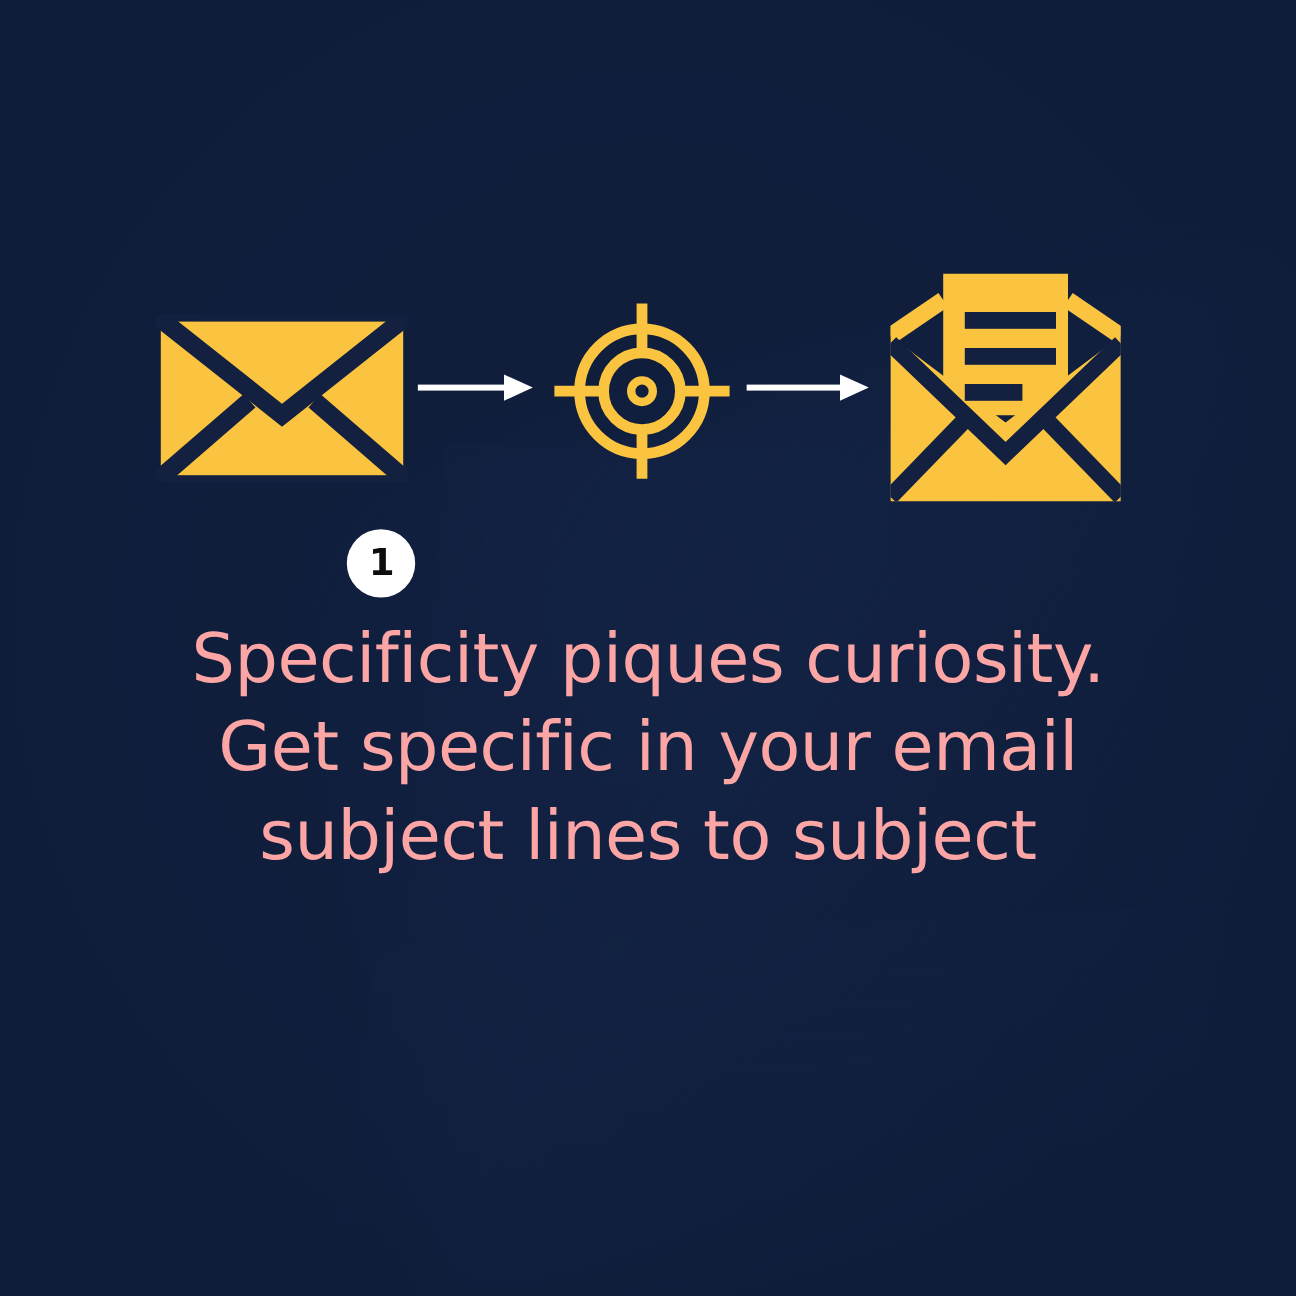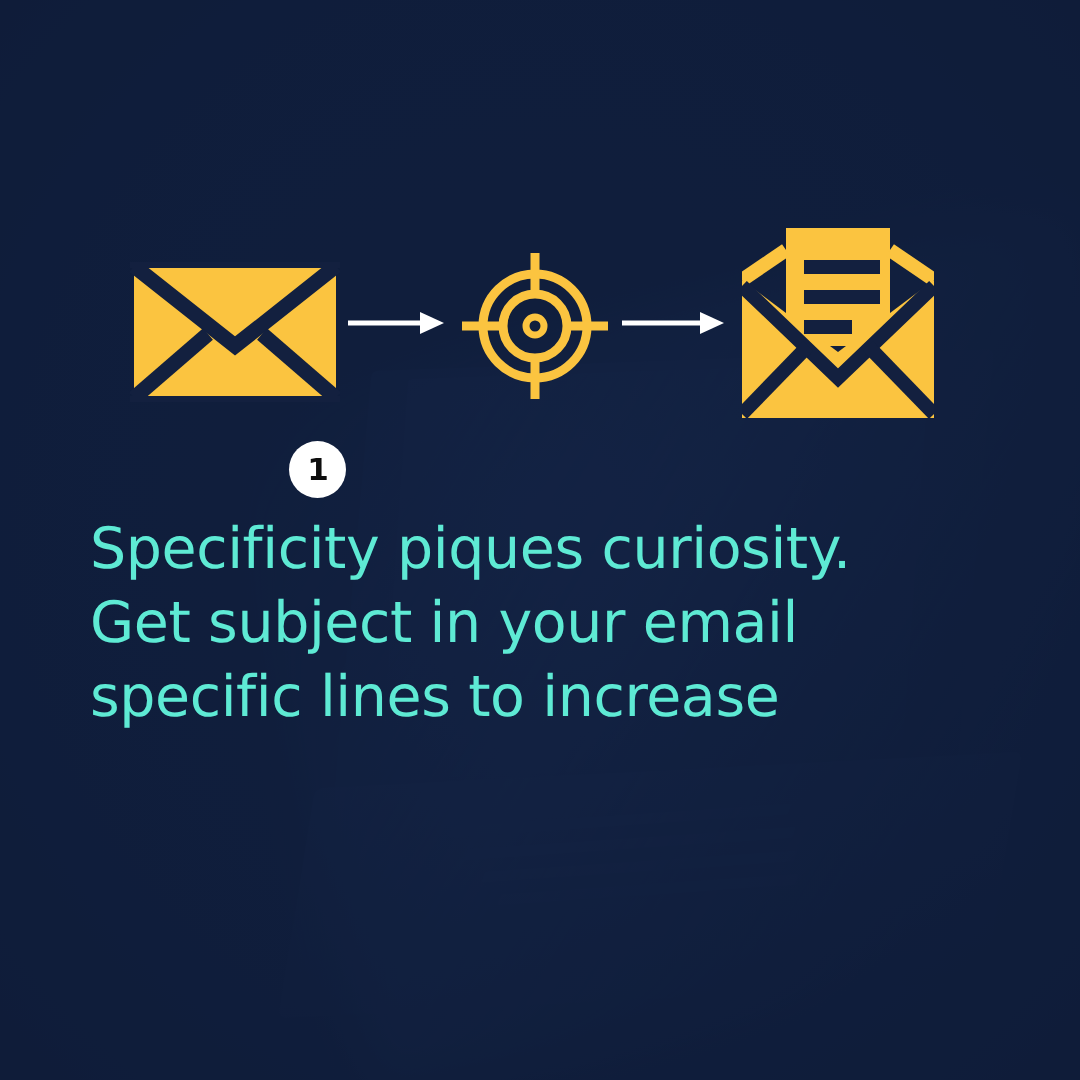--- a/index.html
+++ b/index.html
@@ -116,22 +116,22 @@
     line-height: 1;
     letter-spacing: -1px;
   }
 
   
   .headline {
     position: absolute;
     left: 90px;
     top: 512px;
     width: 900px;
-    text-align: left;
-    color: #5eead4;
+    text-align: center;
+    color: #fca5a5;
     font-family: "DejaVu Sans", sans-serif;
     font-size: 57px;
     font-weight: 400;
     line-height: 74px;
     letter-spacing: -0.4px;
     text-rendering: geometricPrecision;
   }
   .headline .ln { display: block; white-space: nowrap; }
 </style>
 </head>
@@ -214,17 +214,17 @@
         <rect x="62" y="32" width="76" height="14" fill="#13203f"></rect>
         <rect x="62" y="62" width="76" height="14" fill="#13203f"></rect>
         <rect x="62" y="92" width="48" height="14" fill="#13203f"></rect>
       </svg>
     </div>
 
   </div>
 
   <div class="headline">
     <span class="ln">Specificity piques curiosity.</span>
-    <span class="ln">Get subject in your email</span>
-    <span class="ln">specific lines to increase</span>
+    <span class="ln">Get specific in your email</span>
+    <span class="ln">subject lines to subject</span>
   </div>
 
 </div>
 
 </body></html>

